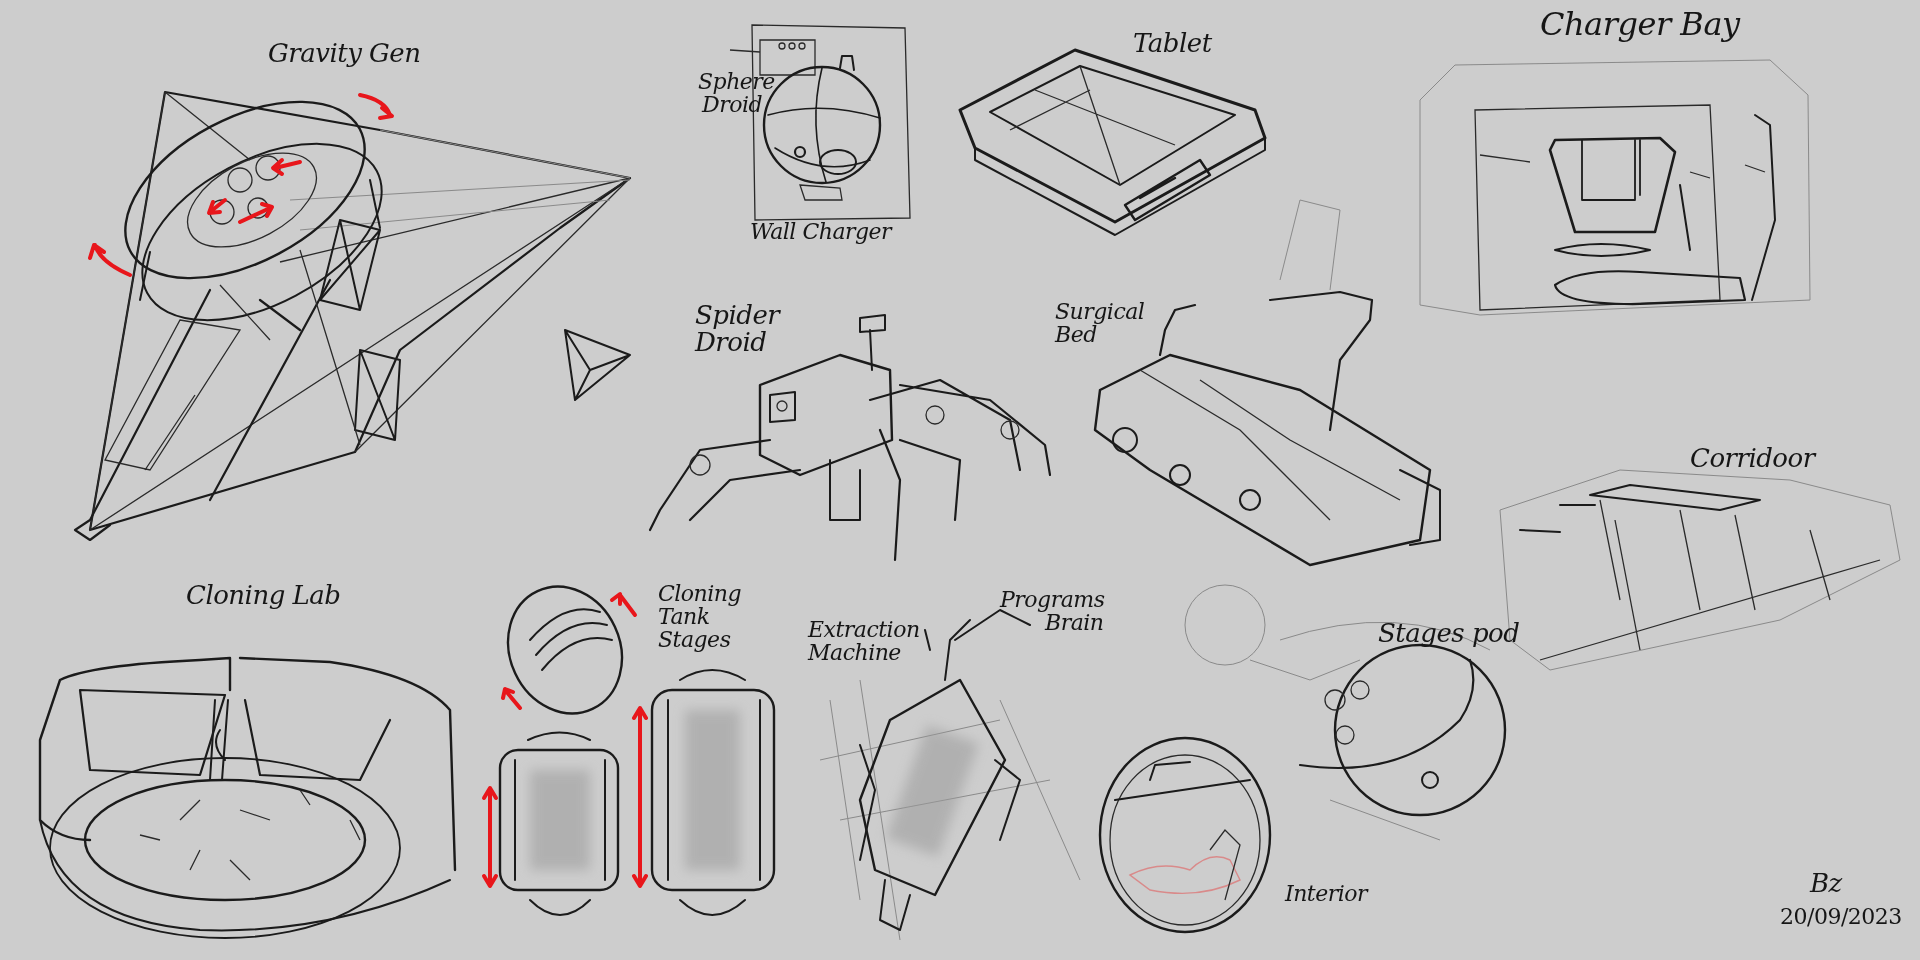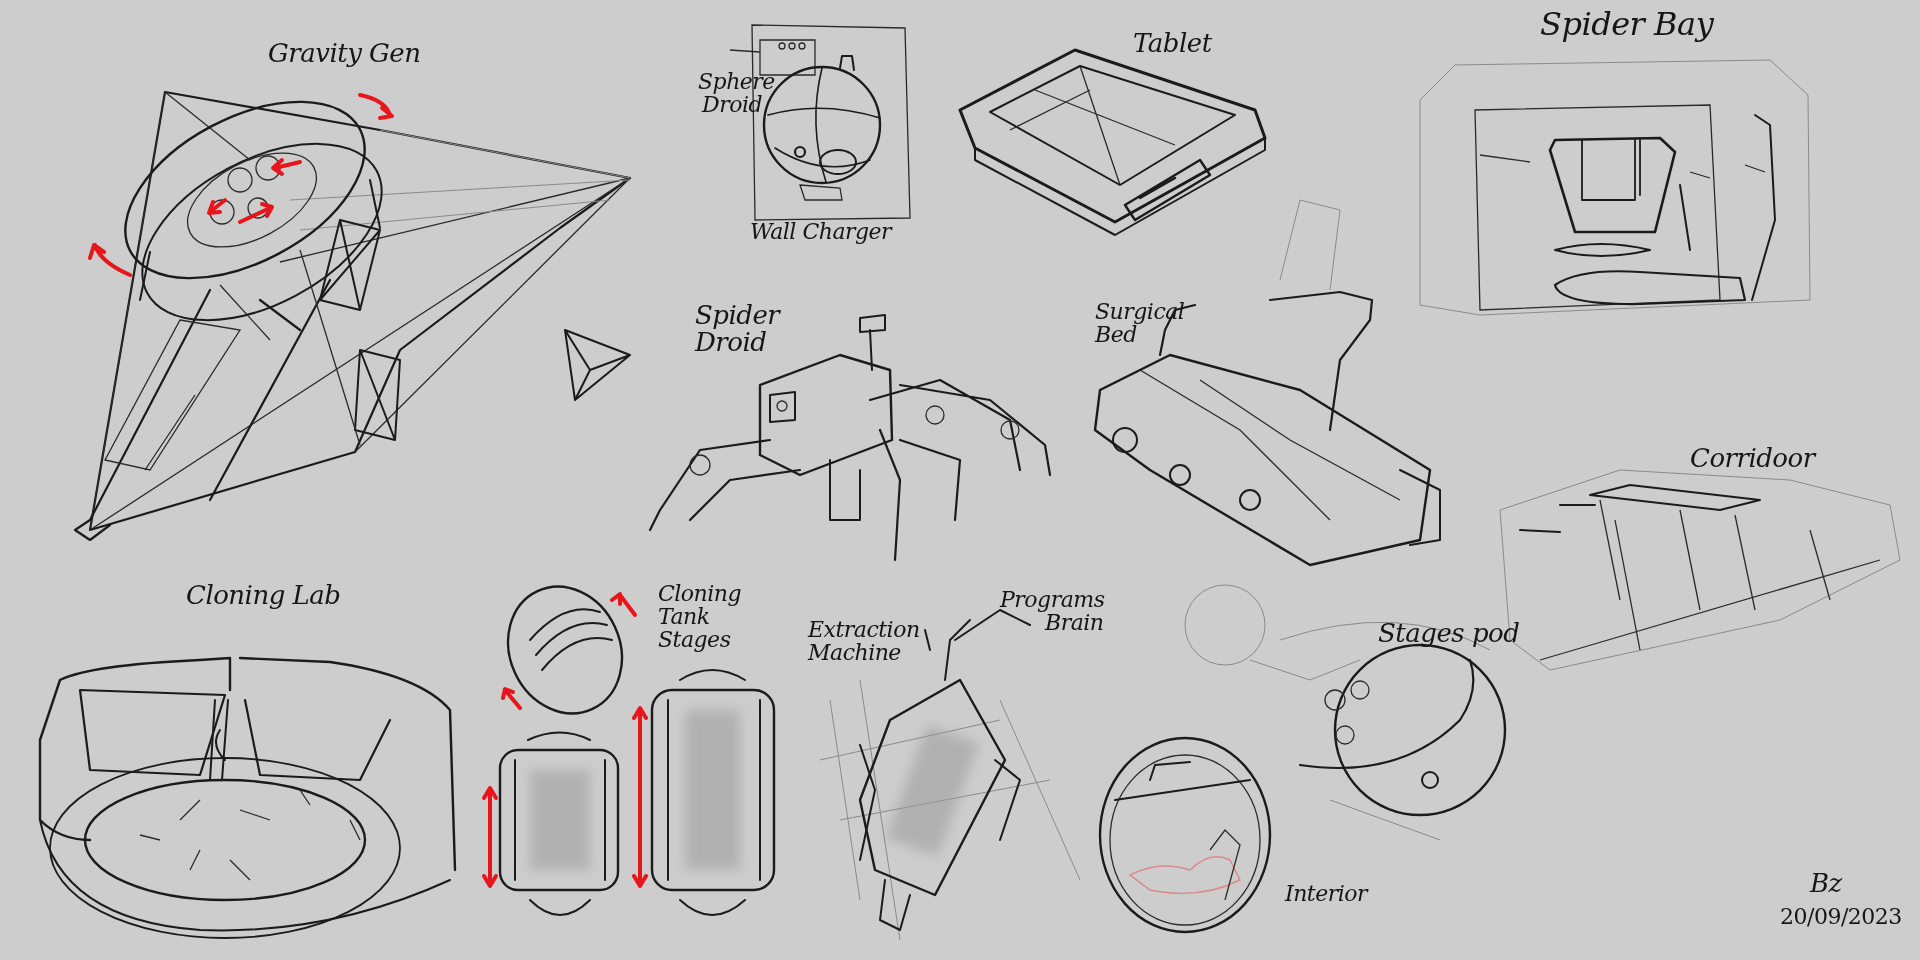--- a/index.html
+++ b/index.html
@@ -180,28 +180,28 @@
 <div class="label" style="left:268px;top:40px;">Gravity Gen</div>
 
 <div class="label sm multi" style="left:698px;top:70px;">
   <span>Sphere</span>
   <span style="margin-left:4px;">Droid</span>
 </div>
 <div class="label sm" style="left:750px;top:220px;">Wall Charger</div>
 
 <div class="label" style="left:1133px;top:30px;">Tablet</div>
 
-<div class="label lg" style="left:1540px;top:8px;">Spider Bay</div>
+<div class="label lg" style="left:1540px;top:8px;">Charger Bay</div>
 
 <div class="label multi" style="left:695px;top:302px;">
   <span>Spider</span>
   <span>Droid</span>
 </div>
 
-<div class="label sm multi" style="left:1095px;top:300px;">
+<div class="label sm multi" style="left:1055px;top:300px;">
   <span>Surgical</span>
   <span>Bed</span>
 </div>
 
 <div class="label" style="left:1690px;top:445px;">Corridoor</div>
 
 <div class="label" style="left:170px;top:582px;margin-left:16px;">Cloning Lab</div>
 
 <div class="label sm multi" style="left:658px;top:582px;">
   <span>Cloning</span>

